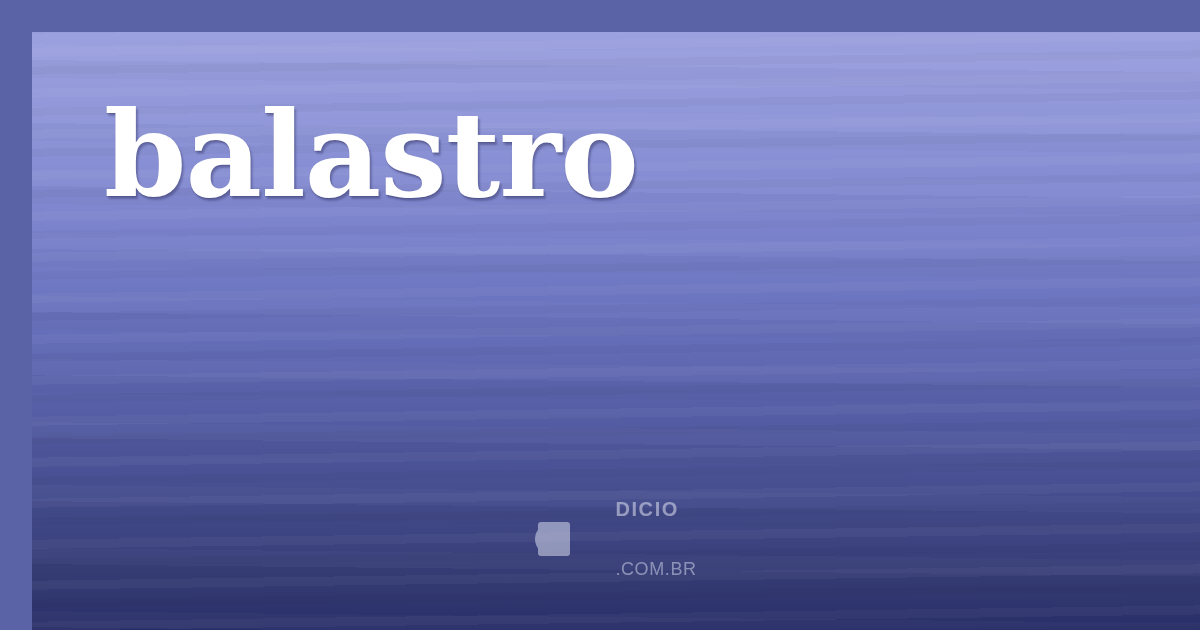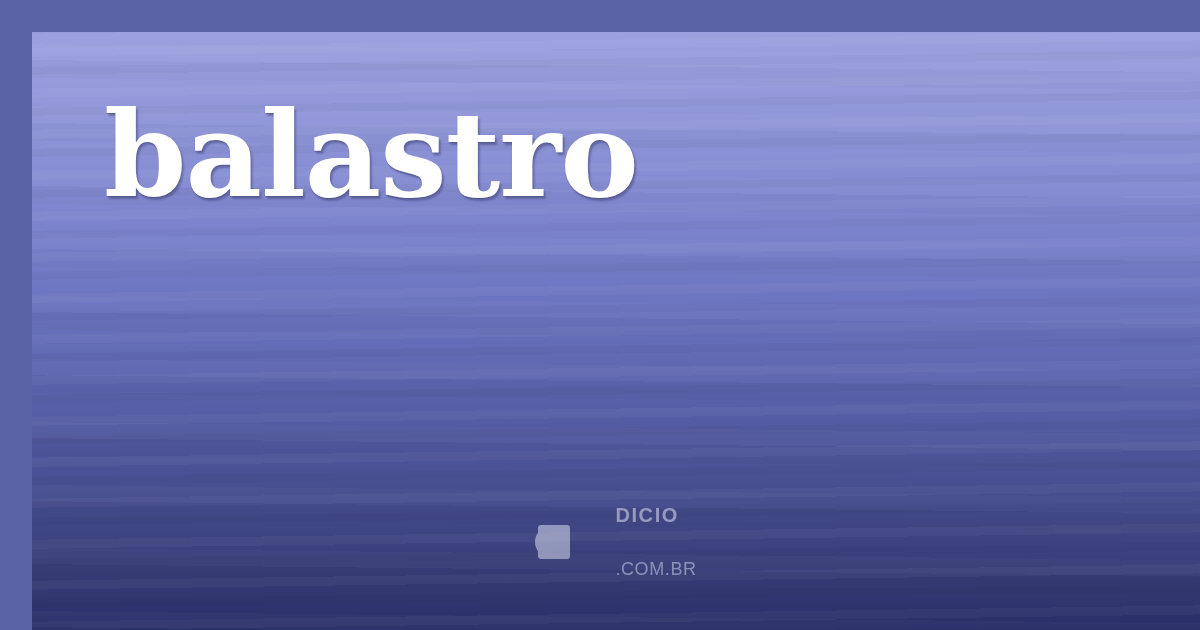--- a/index.html
+++ b/index.html
@@ -162,21 +162,21 @@
     font-size:20px;
     letter-spacing:1.6px;
     color:#e7e9f6;
   }
   .brand-tld {
     font-family:"Liberation Sans", sans-serif;
     font-weight:400;
     font-size:18px;
     letter-spacing:0.6px;
     color:#d6d9ee;
-    margin-top:3px;
+    margin-top:9px;
   }
 </style>
 </head>
 <body>
 
 <div class="card">
 
   <div class="bands"></div>
   <div class="bands2"></div>
 

